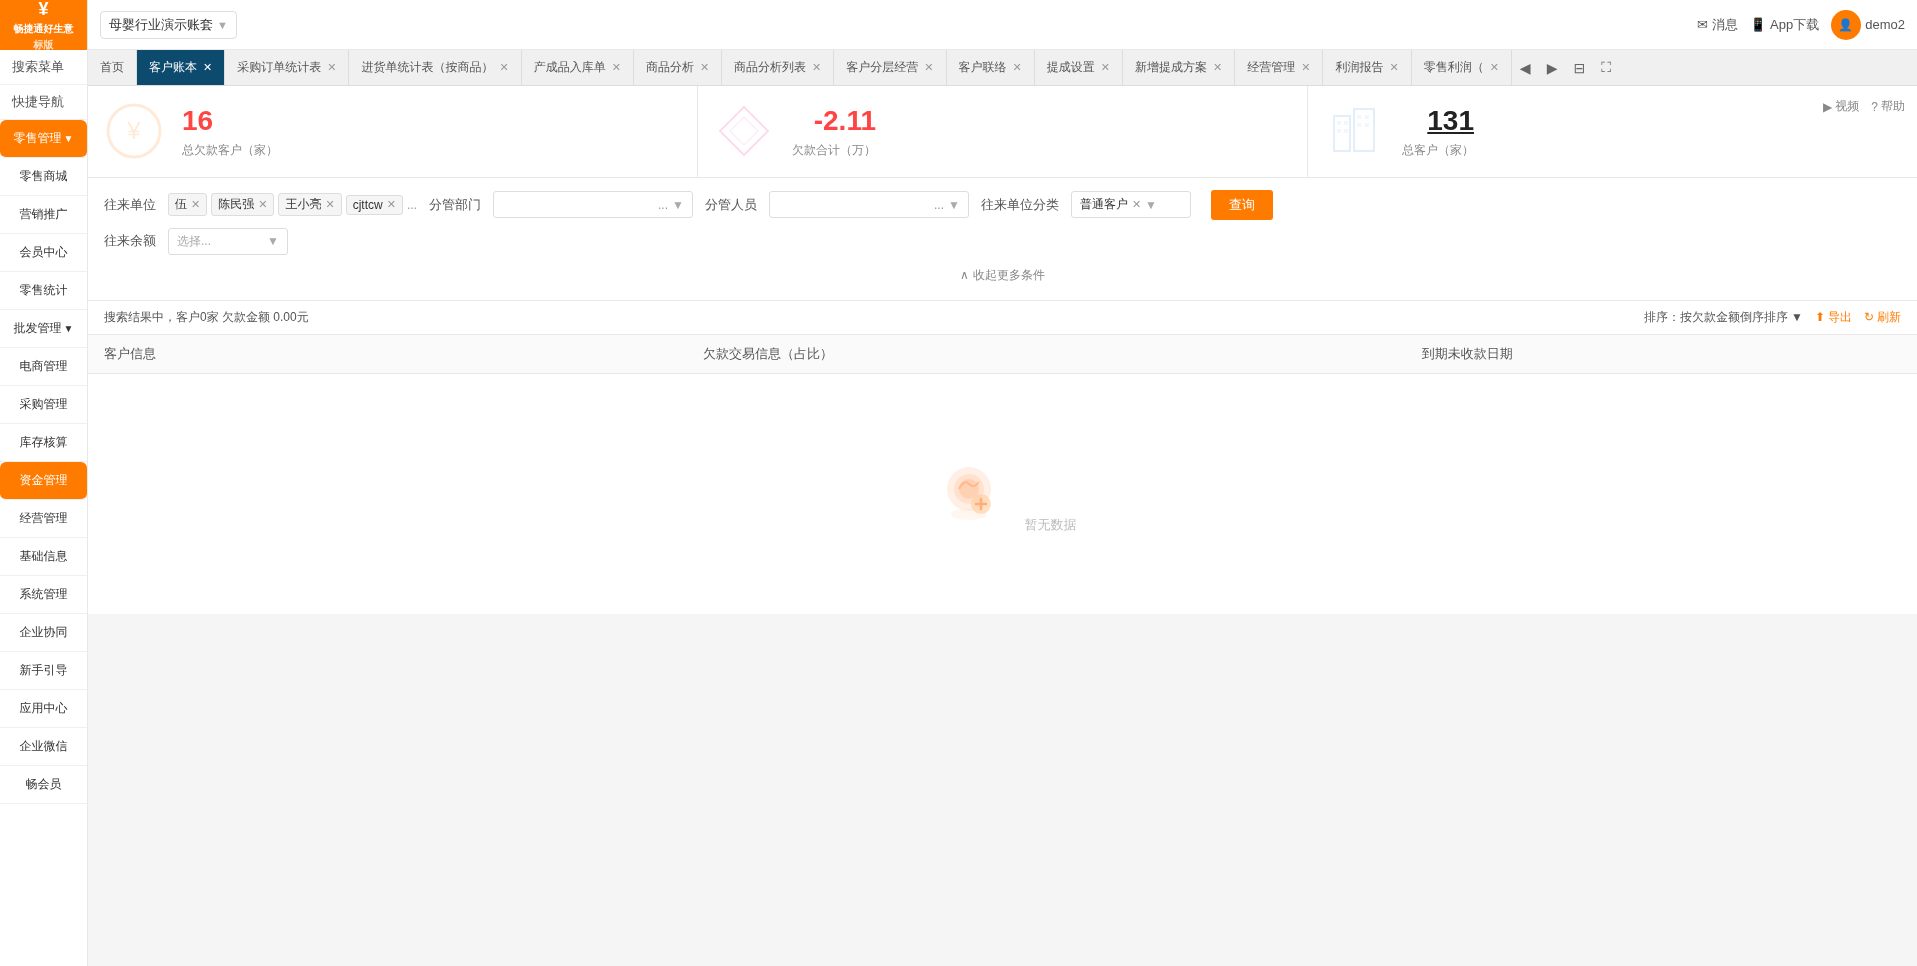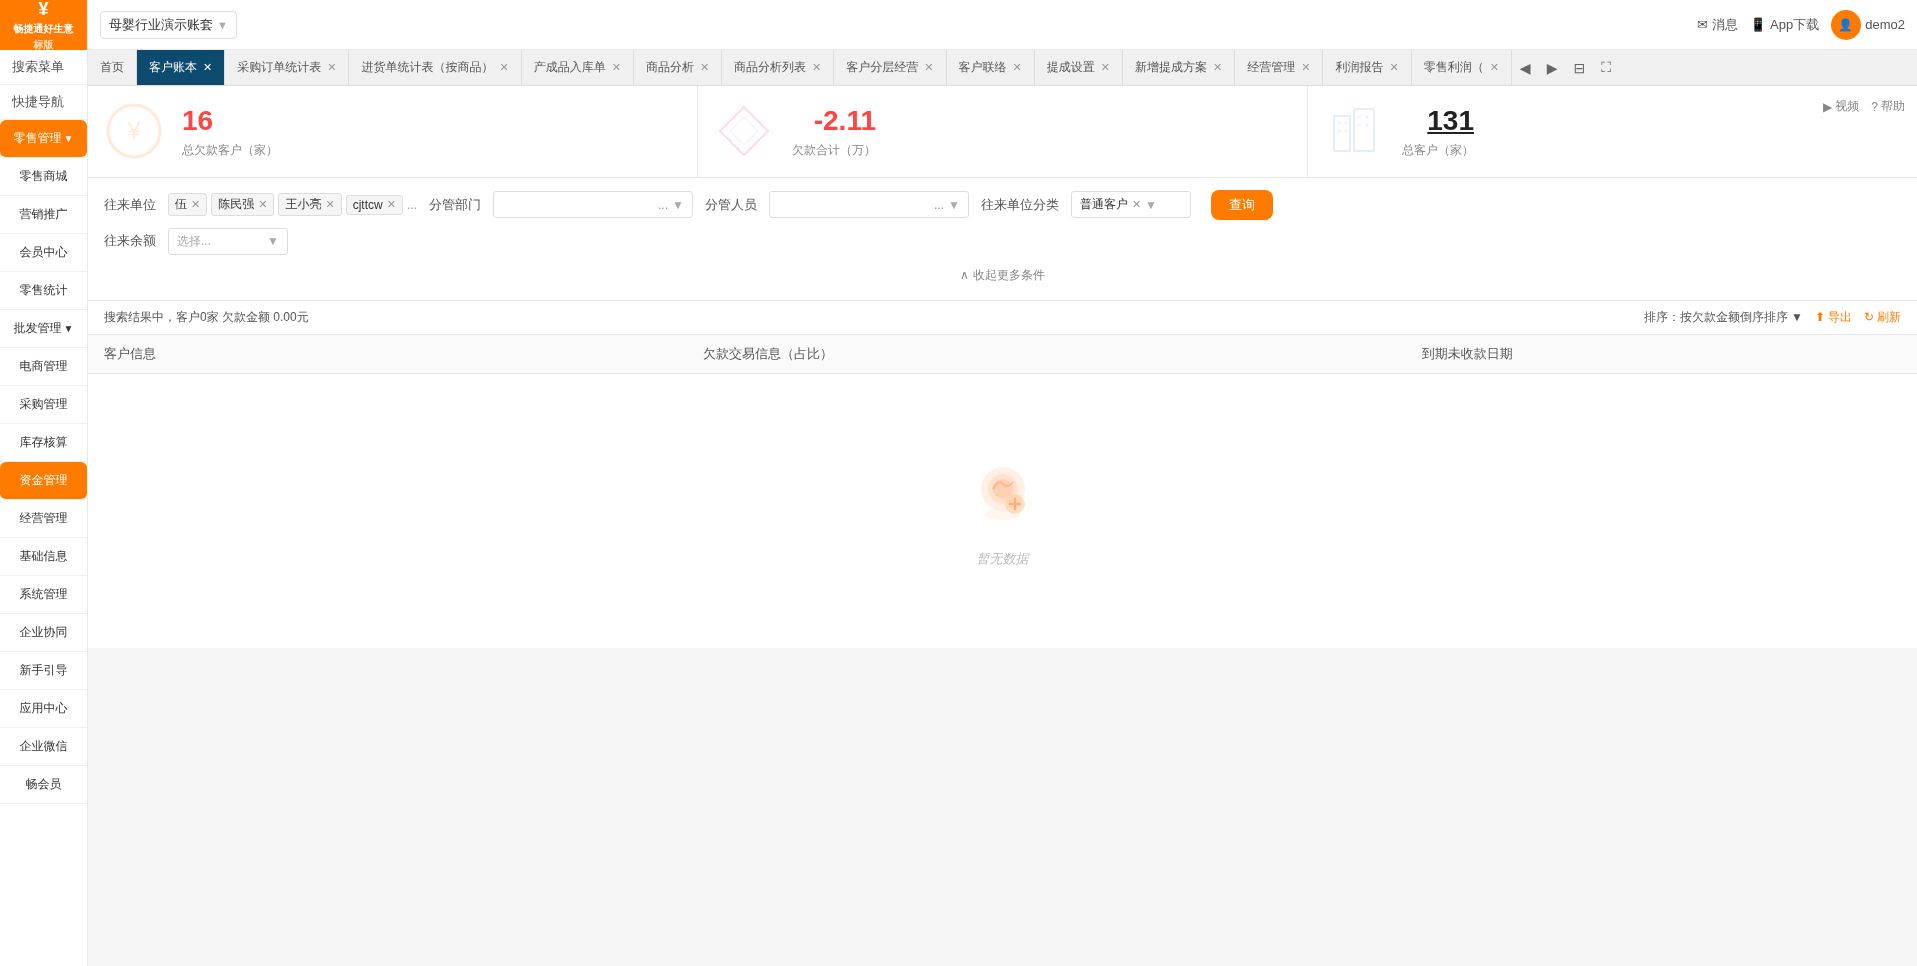--- a/index.html
+++ b/index.html
@@ -363,28 +363,27 @@
       font-weight: 500;
     }
     .col-customer { flex: 2.5; }
     .col-debt { flex: 3; }
     .col-repayment { flex: 3; }
     .col-date { flex: 2; }
 
     
     .empty-state {
       display: flex;
-      flex-direction: column;
-      align-items: center;
+      flex-direction: row;
+      align-items: flex-end;
       justify-content: center;
       padding: 80px 0;
       color: #bbb;
       font-size: 13px;
       gap: 16px;
-      font-style: italic;
     }
     .empty-icon {
       width: 80px;
       height: 80px;
       opacity: 0.6;
     }
 
     
     .quick-nav {
       display: flex;
@@ -659,21 +658,21 @@
 
         <span class="filter-label">往来单位分类</span>
         <div class="filter-select">
           <div class="filter-tag" style="border:none;background:transparent;padding:0;">
             <span>普通客户</span>
             <span class="tag-close">✕</span>
           </div>
           <span class="arrow">▼</span>
         </div>
 
-        <button style="background:#ff7b00;color:#fff;border:none;border-radius:8px;padding:6px 18px;font-size:13px;cursor:pointer;margin-left:8px;">
+        <button style="background:#ff7b00;color:#fff;border:none;border-radius:3px;padding:6px 18px;font-size:13px;cursor:pointer;margin-left:8px;">
           <span>查询</span>
         </button>
       </div>
 
       <div class="filter-row">
         <span class="filter-label">往来余额</span>
         <div class="filter-input-select">
           <span>选择...</span>
           <span class="arrow" style="margin-left:auto;">▼</span>
         </div>

